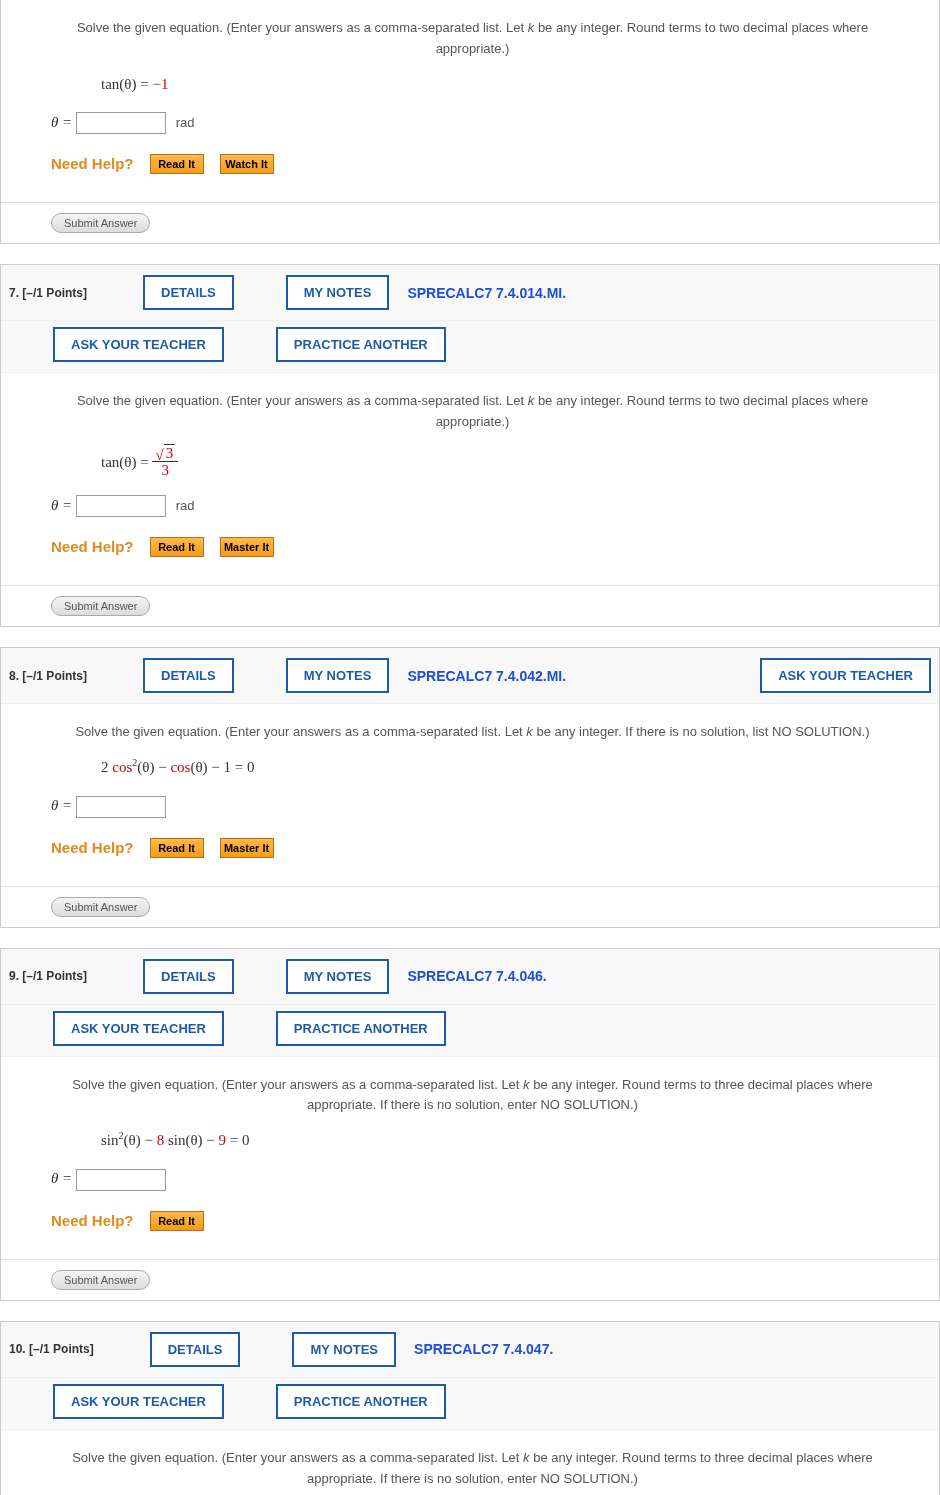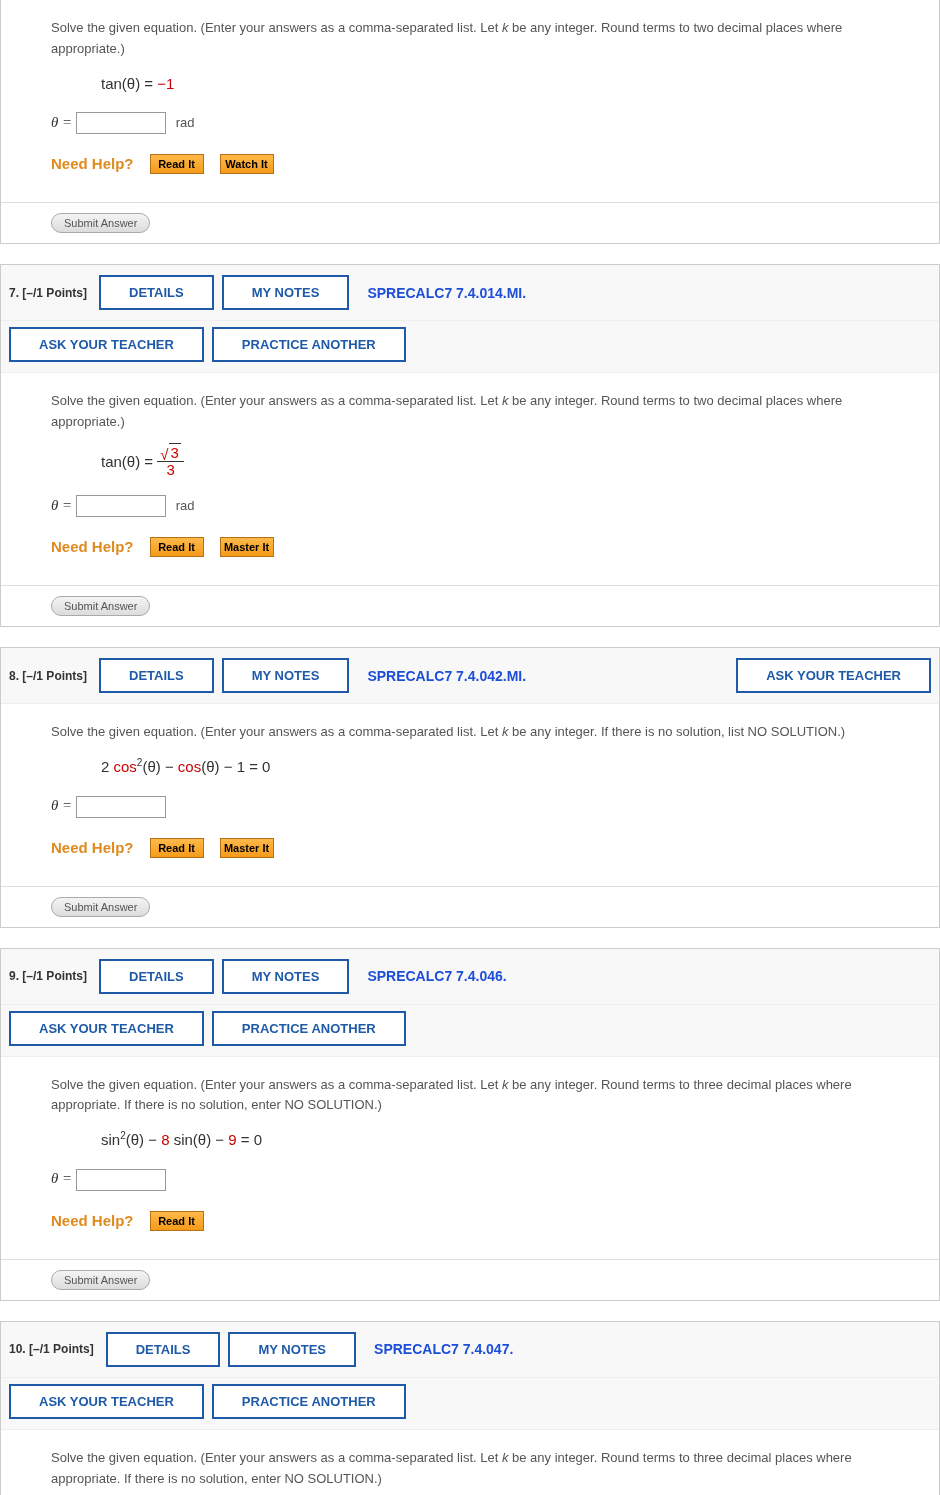--- a/index.html
+++ b/index.html
@@ -31,23 +31,24 @@
     font-size: 12px;
     color: #333;
     margin-right: 4px;
   }
   .hdr-btn {
     background: #fff;
     border: 2px solid #1e5aa8;
     color: #1e5aa8;
     font-weight: bold;
     font-size: 13px;
-    padding: 8px 28px;
+    padding: 8px 16px;
     cursor: pointer;
     font-family: inherit;
+    margin-left: 44px;
   }
   .hdr-ref {
     font-weight: bold;
     font-size: 14px;
     color: #1d4ed8;
     margin-left: 10px;
   }
   .hdr-row2 {
     display: flex;
     align-items: center;
@@ -57,25 +58,26 @@
     border-bottom: 1px solid #eee;
     background: #f8f8f8;
   }
   .question-body {
     padding: 18px 45px 18px 50px;
     line-height: 1.6;
   }
   .instructions {
     color: #555;
     margin-bottom: 12px;
+    text-align: center;
   }
   .instructions em { font-style: italic; }
   .equation {
     margin: 8px 0 14px 50px;
-    font-family: Liberation Sans, sans-serif;
+    font-family: Liberation Serif, serif;
     font-size: 15px;
   }
   .frac {
     display: inline-block;
     vertical-align: middle;
     text-align: center;
     line-height: 1.1;
   }
   .frac .num { display: block; border-bottom: 1px solid #333; padding: 0 3px; }
   .frac .den { display: block; padding: 0 3px; }

